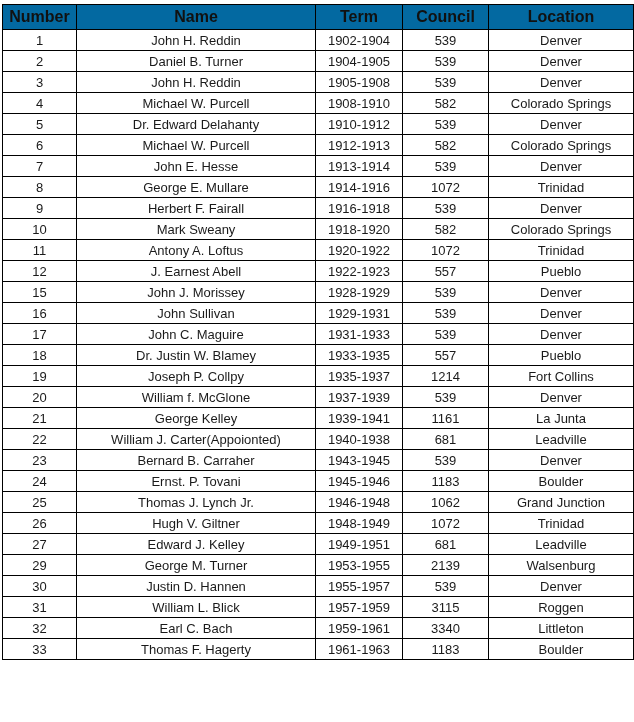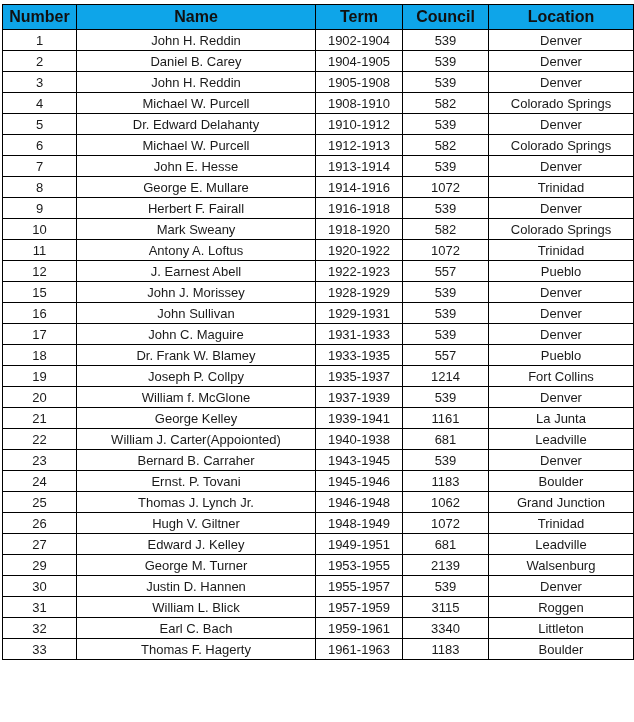--- a/index.html
+++ b/index.html
@@ -28,21 +28,21 @@
     col.c-loc { width: 145px; }
     th, td {
       border: 1px solid #000000;
       text-align: center;
       padding: 0;
       white-space: nowrap;
       overflow: hidden;
       color: #1a1a1a;
     }
     th {
-      background: #0ea5e9;
+      background: #0369a1;
       height: 24px;
       font-size: 16px;
       font-weight: bold;
       color: #111111;
     }
     td {
       height: 20px;
       font-size: 13px;
     }
   </style>
@@ -69,21 +69,21 @@
   <tbody id="tbody">
       <tr>
         <td>1</td>
         <td>John H. Reddin</td>
         <td>1902-1904</td>
         <td>539</td>
         <td>Denver</td>
       </tr>
       <tr>
         <td>2</td>
-        <td>Daniel B. Carey</td>
+        <td>Daniel B. Turner</td>
         <td>1904-1905</td>
         <td>539</td>
         <td>Denver</td>
       </tr>
       <tr>
         <td>3</td>
         <td>John H. Reddin</td>
         <td>1905-1908</td>
         <td>539</td>
         <td>Denver</td>
@@ -167,21 +167,21 @@
       </tr>
       <tr>
         <td>17</td>
         <td>John C. Maguire</td>
         <td>1931-1933</td>
         <td>539</td>
         <td>Denver</td>
       </tr>
       <tr>
         <td>18</td>
-        <td>Dr. Frank W. Blamey</td>
+        <td>Dr. Justin W. Blamey</td>
         <td>1933-1935</td>
         <td>557</td>
         <td>Pueblo</td>
       </tr>
       <tr>
         <td>19</td>
         <td>Joseph P. Collpy</td>
         <td>1935-1937</td>
         <td>1214</td>
         <td>Fort Collins</td>

